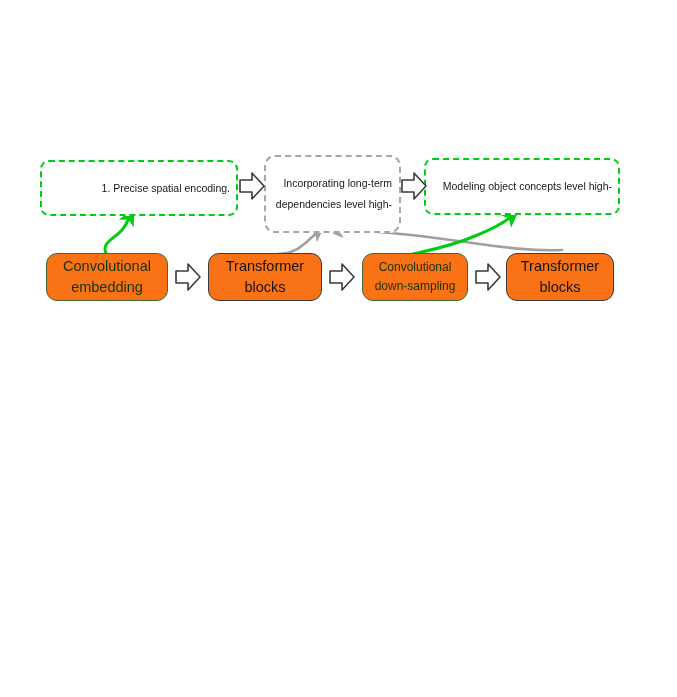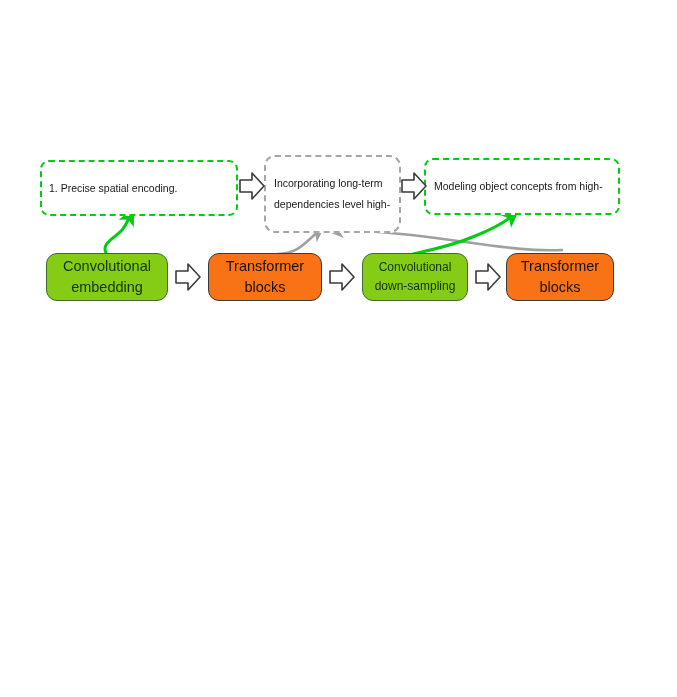--- a/index.html
+++ b/index.html
@@ -25,20 +25,21 @@
   }
 
   
   .callout {
     position: absolute;
     box-sizing: border-box;
     background: #ffffff;
     display: flex;
     flex-direction: column;
     justify-content: center;
+    text-align: right;
   }
   .callout.green {
     border: 2px dashed #00cc11;
     border-radius: 9px;
   }
   .callout.gray {
     border: 2px dashed #a6a6a6;
     border-radius: 11px;
   }
   .callout .line {
@@ -81,21 +82,21 @@
     display: flex;
     align-items: center;
     justify-content: center;
     text-align: center;
   }
   .stage-box .label {
     line-height: 21px;
     white-space: pre-line;
   }
   .stage-box.green {
-    background: #84cc16;
+    background: #f97316;
     border: 1.6px solid #3f6b33;
   }
   .stage-box.gray {
     background: #f97316;
     border: 1.6px solid #3a3a3a;
   }
   .stage-box.green .label { color: #14330a; }
   .stage-box.gray .label  { color: #141414; }
 
   #box-conv-embedding {
@@ -158,21 +159,21 @@
   <div class="callout green" id="callout-spatial">
     <div class="line">1. Precise spatial encoding.</div>
   </div>
 
   <div class="callout gray" id="callout-longterm">
     <div class="line">Incorporating long-term</div>
     <div class="line">dependencies level high-</div>
   </div>
 
   <div class="callout green" id="callout-multiscale">
-    <div class="line">Modeling object concepts from high-</div>
+    <div class="line">Modeling object concepts level high-</div>
   </div>
 
   <svg class="block-arrow" style="left:238px; top:170px;" width="28" height="32" viewBox="0 0 28 32" xmlns="http://www.w3.org/2000/svg">
     <path d="M2,10 L14,10 L14,3 L26,16 L14,29 L14,22 L2,22 Z" fill="#ffffff" stroke="#3a3a3a" stroke-width="1.6" stroke-linejoin="round"></path>
   </svg>
 
   <svg class="block-arrow" style="left:400px; top:170px;" width="28" height="32" viewBox="0 0 28 32" xmlns="http://www.w3.org/2000/svg">
     <path d="M2,10 L14,10 L14,3 L26,16 L14,29 L14,22 L2,22 Z" fill="#ffffff" stroke="#3a3a3a" stroke-width="1.6" stroke-linejoin="round"></path>
   </svg>
 

